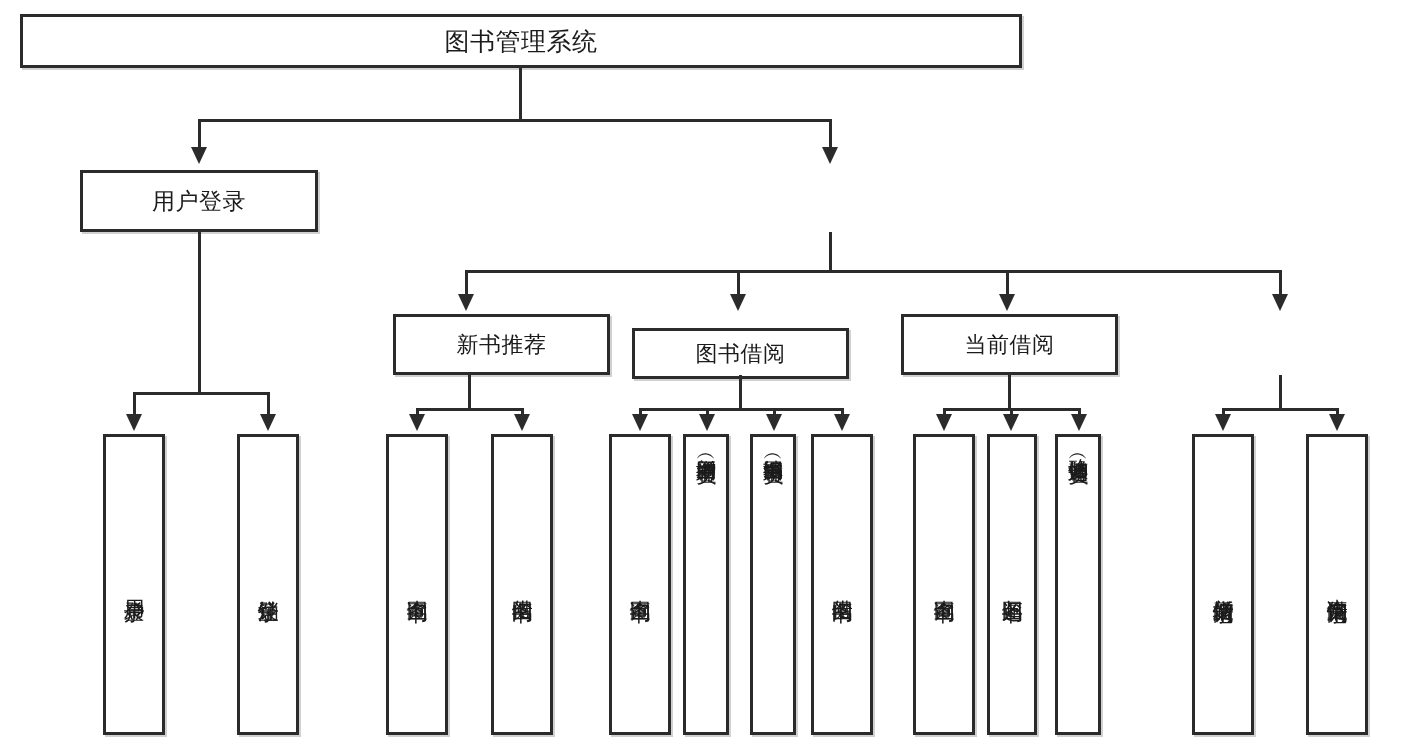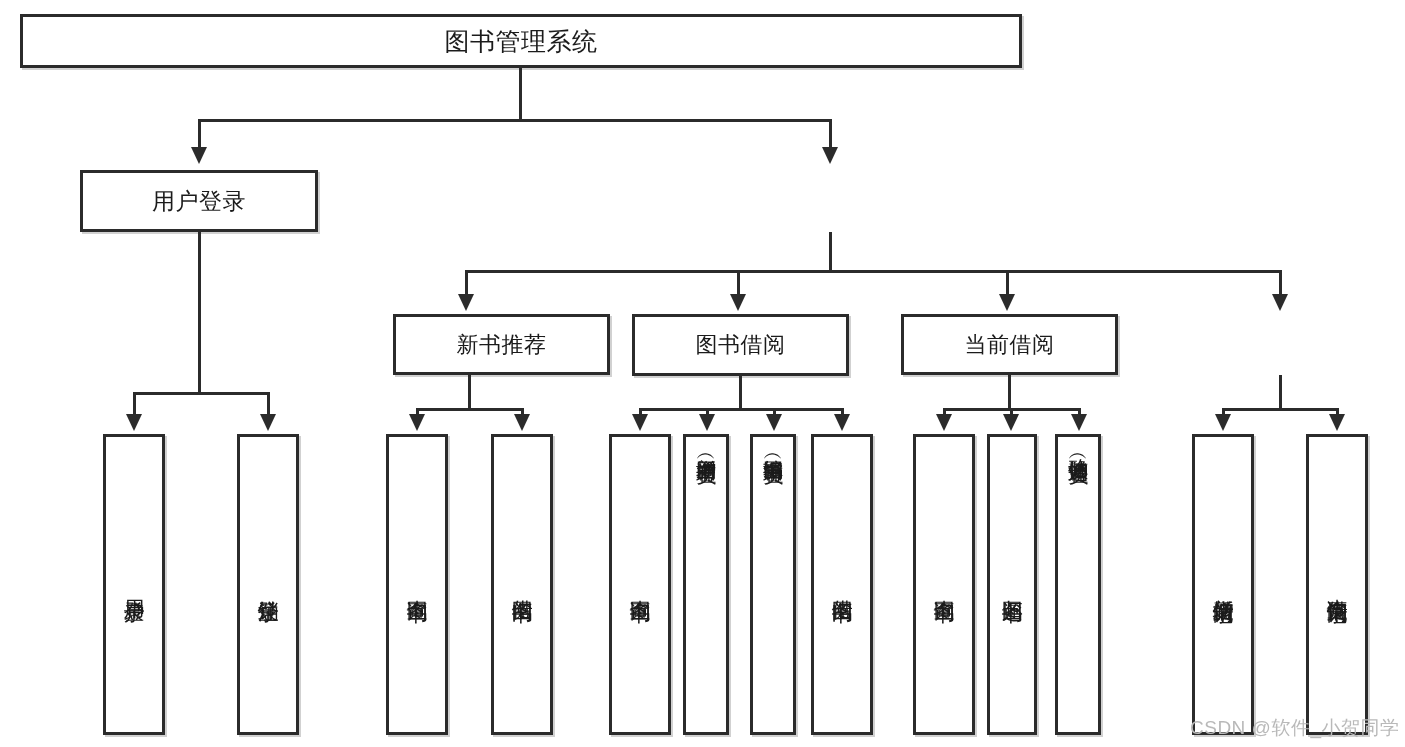--- a/index.html
+++ b/index.html
@@ -119,21 +119,21 @@
   <div class="vline" style="left:1006px; top:270px; height:24px;"></div>
   <div class="vline" style="left:1279px; top:270px; height:24px;"></div>
   <div class="arrow" style="left:458px; top:294px;"></div>
   <div class="arrow" style="left:730px; top:294px;"></div>
   <div class="arrow" style="left:999px; top:294px;"></div>
   <div class="arrow" style="left:1272px; top:294px;"></div>
 
   <div class="node level3" style="left:361px; top:314px; width:217px; height:61px;margin-left:32px;">
     <span>新书推荐</span>
   </div>
-  <div class="node level3" style="left:632px; top:314px; width:217px; height:62px;">
+  <div class="node level3" style="left:632px; top:328px; width:217px; height:51px;">
     <span>图书借阅</span>
   </div>
   <div class="node level3" style="left:901px; top:314px; width:217px; height:61px;">
     <span>当前借阅</span>
   </div>
 
   <div class="vline" style="left:468px; top:375px; height:33px;"></div>
   <div class="hline" style="left:416px; top:408px; width:108px;"></div>
   <div class="vline" style="left:416px; top:408px; height:10px;"></div>
   <div class="vline" style="left:521px; top:408px; height:10px;"></div>
@@ -204,15 +204,14 @@
     <span class="vtext">确认归还（管理员）</span>
   </div>
 
   <div class="node leaf" style="left:1192px; top:434px; width:62px; height:301px;">
     <span class="vtext">新增借阅记录</span>
   </div>
   <div class="node leaf" style="left:1306px; top:434px; width:62px; height:301px;">
     <span class="vtext">查询借阅记录</span>
   </div>
 
-  <div id="watermark" style="left:1190px; top:715px;">CSDN @软件_小贺同学</div>
 
 </div>
 
 </body></html>

